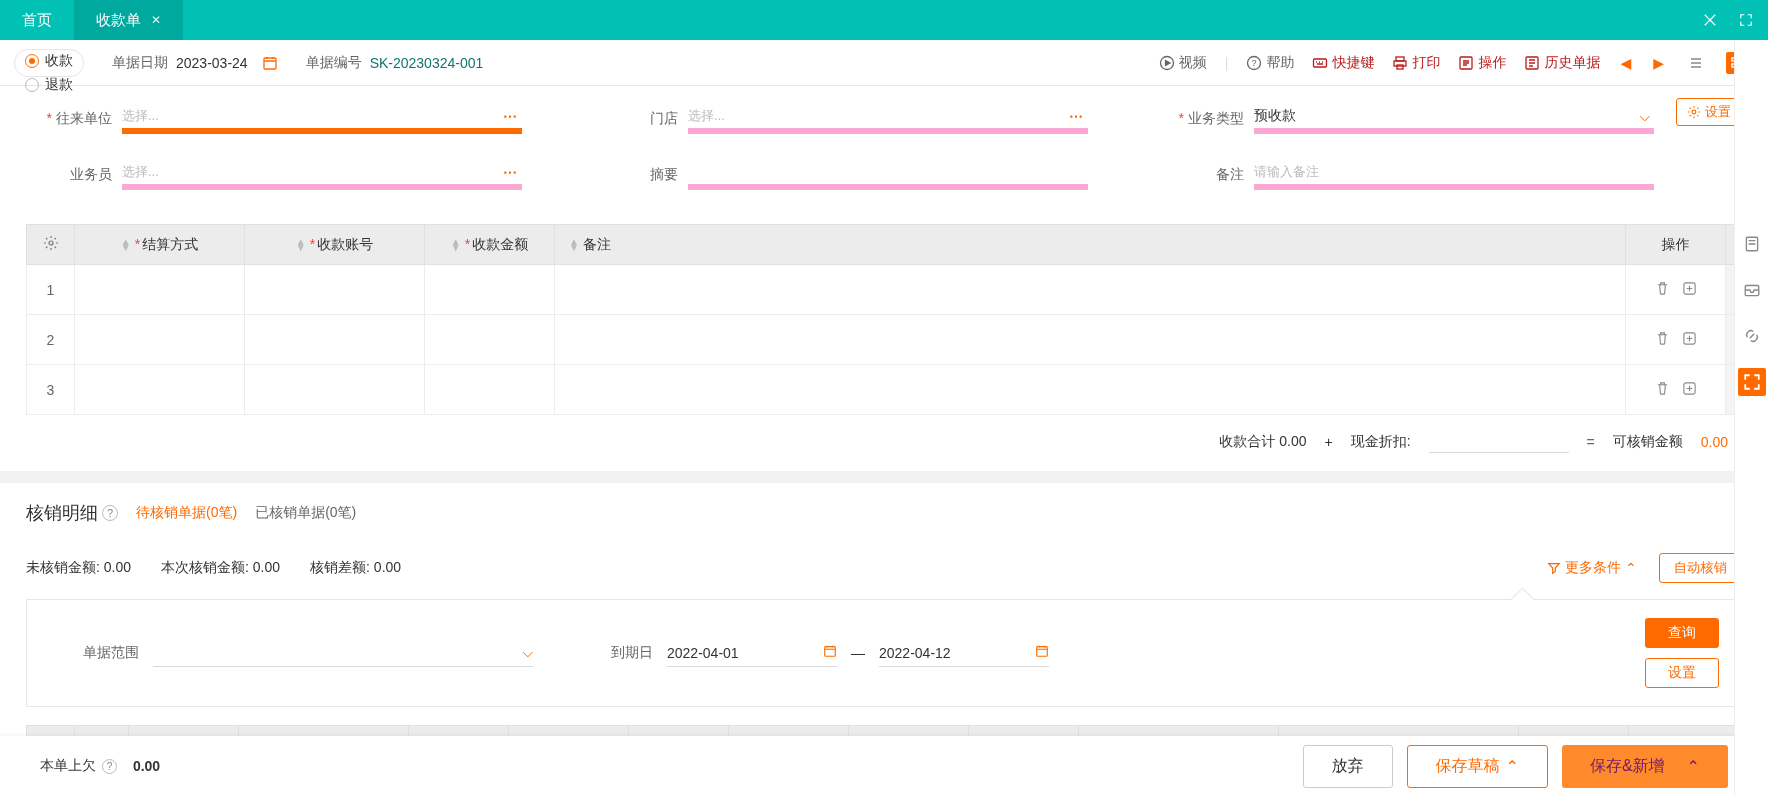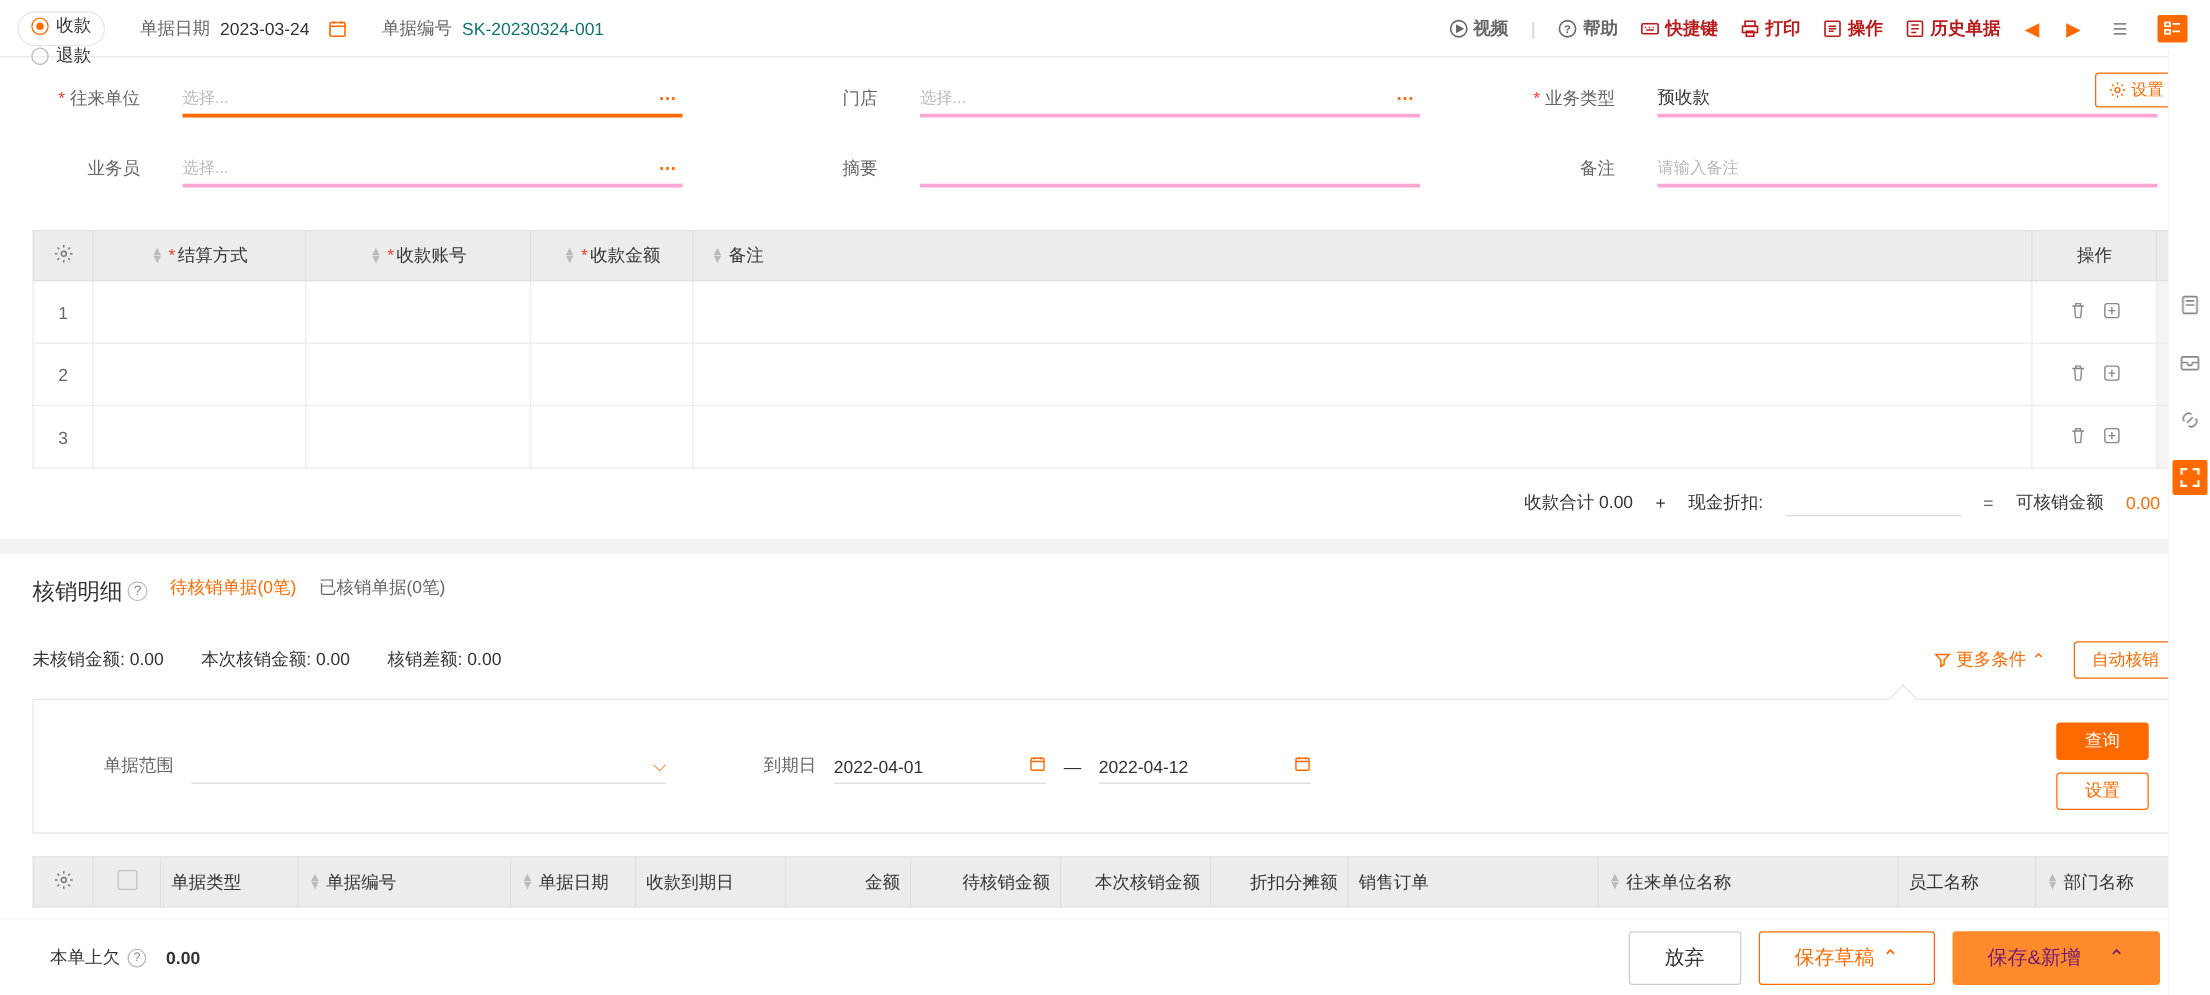--- a/index.html
+++ b/index.html
@@ -18,36 +18,36 @@
   .optrow { display: flex; align-items: center; height: 46px; border-bottom: 1px solid #e6e6e6; padding-left: 14px; padding-right: 18px; gap: 8px; font-size: 14px; position: relative; }
   .radio-group { display: flex; align-items: center; gap: 6px; border: 1px solid #e6e6e6; border-radius: 14px; padding: 2px 10px; height: 28px; flex-direction: column; }
   .radio { display: flex; align-items: center; gap: 6px; cursor: pointer; }
   .radio .dot { width: 14px; height: 14px; border-radius: 50%; border: 1px solid #bbb; display: flex; align-items: center; justify-content: center; }
   .radio.selected .dot { border-color: #ff6a00; }
   .radio.selected .dot::after { content: ""; width: 6px; height: 6px; border-radius: 50%; background: #ff6a00; }
   .opt-label { color: #666; margin-left: 20px; }
   .opt-value { color: #0f766e; }
   .date-link { color: #333; }
   .cal-icon { color: #ff6a00; margin-left: 6px; display: inline-flex; }
-  .toolbar-right { margin-left: auto; display: flex; align-items: center; gap: 18px; color: #666; font-weight: bold; }
+  .toolbar-right { margin-left: auto; display: flex; align-items: center; gap: 18px; color: #666; }
   .tool-item { display: flex; align-items: center; gap: 4px; cursor: pointer; }
   .tool-item.orange { color: #b91c1c; }
   .tool-item svg { width: 16px; height: 16px; }
   .arrow-btn { color: #ff6a00; font-size: 14px; padding: 0 2px; cursor: pointer; }
   .view-toggle { width: 24px; height: 22px; display: flex; align-items: center; justify-content: center; cursor: pointer; }
   .view-toggle.filled { background: #ff6a00; color: #fff; border-radius: 2px; }
   .view-toggle.outline { color: #888; }
 
   
   .form-area { padding: 18px 26px 8px 26px; }
   .form-row { display: flex; align-items: center; margin-bottom: 26px; gap: 70px; position: relative; }
   .field { display: flex; align-items: center; gap: 10px; }
   .field .lbl { width: 86px; text-align: right; color: #666; }
   .field .lbl.req::before { content: "*"; color: #ff3b30; margin-right: 4px; }
-  .field .ctrl { position: relative; min-width: 400px; border-bottom: 3px solid #f9a8d4; height: 30px; display: flex; align-items: center; margin-left: 24px; }
+  .field .ctrl { position: relative; min-width: 400px; border-bottom: 6px solid #f9a8d4; height: 30px; display: flex; align-items: center; }
   .field.first .ctrl { border-bottom-color: #ff6a00; }
   .field .ctrl .placeholder { color: #bbb; font-size: 13px; }
   .field .ctrl .value { color: #333; }
   .field .ctrl .more { position: absolute; right: 4px; color: #ff6a00; letter-spacing: 1px; font-weight: bold; }
   .field .ctrl .chev { position: absolute; right: 4px; color: #ff6a00; }
   .setbtn { border: 1px solid #ff6a00; color: #ff6a00; background: #fff; border-radius: 3px; padding: 4px 10px; display: flex; align-items: center; gap: 4px; cursor: pointer; font-size: 13px; position: absolute; right: 0; top: -6px; }
 
   
   .table-wrap { margin: 0 26px 12px 26px; border: 0px solid #e6e6e6; }
   table { border-collapse: collapse; width: 100%; table-layout: fixed; }
@@ -69,21 +69,21 @@
   
   .totals { display: flex; justify-content: flex-end; align-items: center; gap: 18px; padding: 4px 40px 18px 0; font-size: 14px; color: #333; }
   .totals .num-orange { color: #ff6a00; }
   .totals .eq { color: #666; }
   .totals .disc-input { border-bottom: 1px solid #d9d9d9; width: 140px; height: 22px; display: inline-block; }
 
   .section-gap { height: 12px; background: #f2f2f2; }
 
   
   .hx-section { padding: 18px 26px 6px 26px; position: relative; }
-  .hx-head { display: flex; align-items: flex-start; gap: 18px; }
+  .hx-head { display: flex; align-items: center; gap: 18px; }
   .hx-title { font-size: 18px; color: #333; display: flex; align-items: center; gap: 4px; }
   .hx-title .q { width: 16px; height: 16px; border: 1px solid #bbb; border-radius: 50%; font-size: 11px; color: #888; display: inline-flex; align-items: center; justify-content: center; }
   .hx-tab { color: #666; font-size: 14px; cursor: pointer; }
   .hx-tab.active { color: #ff6a00; }
 
   .hx-stats { display: flex; gap: 30px; margin-top: 28px; color: #333; font-size: 14px; align-items: center; }
   .hx-stats .right { margin-left: auto; display: flex; align-items: center; gap: 22px; }
   .more-cond { color: #ff6a00; display: flex; align-items: center; gap: 4px; cursor: pointer; }
   .auto-ver { border: 1px solid #ff6a00; color: #ff6a00; background: #fff; border-radius: 3px; padding: 5px 14px; cursor: pointer; }
 
@@ -118,20 +118,41 @@
   .siderail .ritem.active { background: #ff6a00; color: #fff; border-radius: 2px; }
 
   .gear-icon { color: #777; }
   svg { display: inline-block; }
 </style>
 </head>
 <body>
 
 <div class="app">
 
+  <div class="tabbar">
+    <div class="tab">
+        <span>首页</span>
+      </div>
+    <div class="tab active">
+      <span>收款单</span>
+      <span class="close">✕</span>
+    </div>
+    <div class="right">
+      <span class="win-icon">
+        <svg viewBox="0 0 16 16" width="14" height="14" stroke="#fff" stroke-width="1.4" fill="none">
+            <path d="M2 2 L14 14 M14 2 L2 14"></path>
+          </svg>
+      </span>
+      <span class="win-icon">
+        <svg viewBox="0 0 16 16" width="14" height="14" stroke="#fff" stroke-width="1.4" fill="none">
+            <path d="M2 6 V2 H6 M10 2 H14 V6 M14 10 V14 H10 M6 14 H2 V10"></path>
+          </svg>
+      </span>
+    </div>
+  </div>
 
   <div class="optrow">
     <div class="radio-group">
       <div class="radio selected">
         <span class="dot"></span>
         <span>收款</span>
       </div>
       <div class="radio">
         <span class="dot"></span>
         <span>退款</span>

